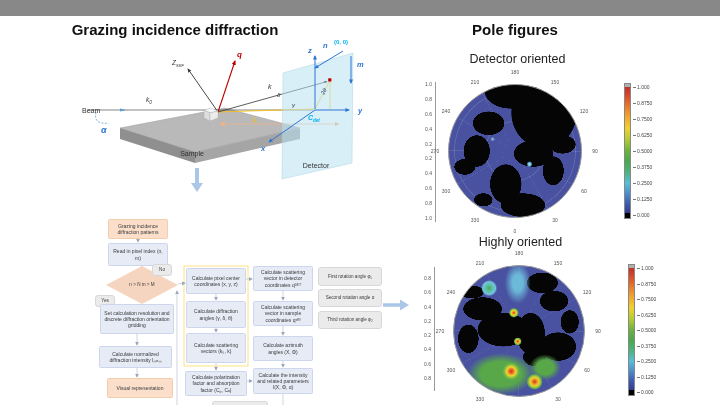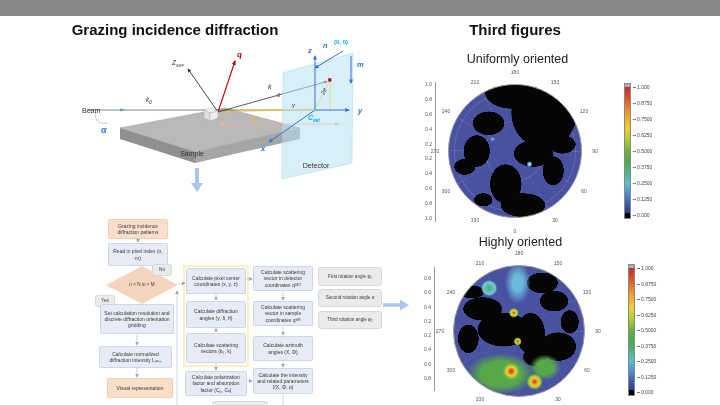--- a/index.html
+++ b/index.html
@@ -71,22 +71,22 @@
           font-size:5px;color:#444;}
   .cb-col span::before{content:"";display:inline-block;width:3px;height:1px;background:#777;
           vertical-align:middle;margin-right:1px;}
 </style>
 </head>
 <body>
 
 <div id="stage">
 
   <div class="title" style="left:55px;top:5px;width:240px;">Grazing incidence diffraction</div>
-  <div class="title" style="left:425px;top:5px;width:180px;">Third figures</div>
-  <div class="subtitle" style="left:430px;top:36px;width:175px;">Uniformly oriented</div>
+  <div class="title" style="left:425px;top:5px;width:180px;">Pole figures</div>
+  <div class="subtitle" style="left:430px;top:36px;width:175px;">Detector oriented</div>
   <div class="subtitle" style="left:433px;top:219px;width:175px;">Highly oriented</div>
 
   <svg class="abs" style="left:80px;top:18px;" width="320" height="160" viewBox="0 0 320 160">
     <defs>
       <marker id="ahb" markerWidth="5" markerHeight="5" refX="3.6" refY="2" orient="auto" markerUnits="strokeWidth">
         <path d="M0,0 L4.5,2 L0,4 Z" fill="#2e75d4"></path>
         </marker>
       <marker id="ahd" markerWidth="5" markerHeight="5" refX="3.6" refY="2" orient="auto" markerUnits="strokeWidth">
         <path d="M0,0 L4.5,2 L0,4 Z" fill="#333"></path>
         </marker>

